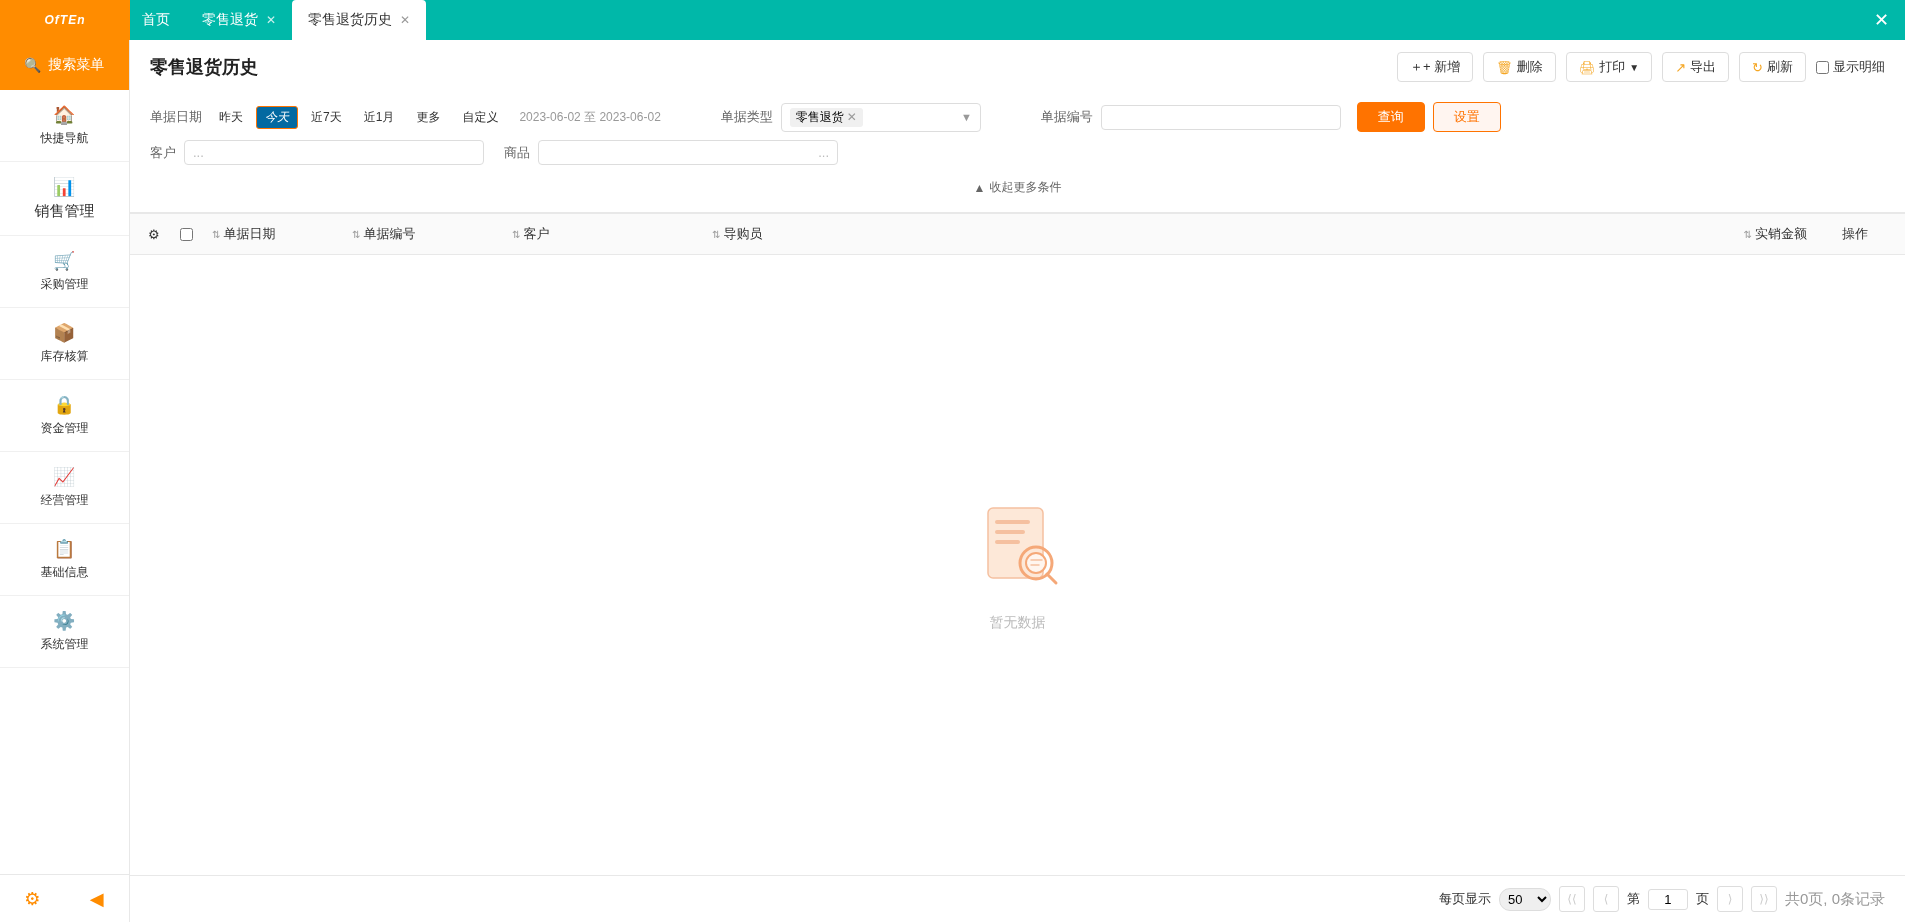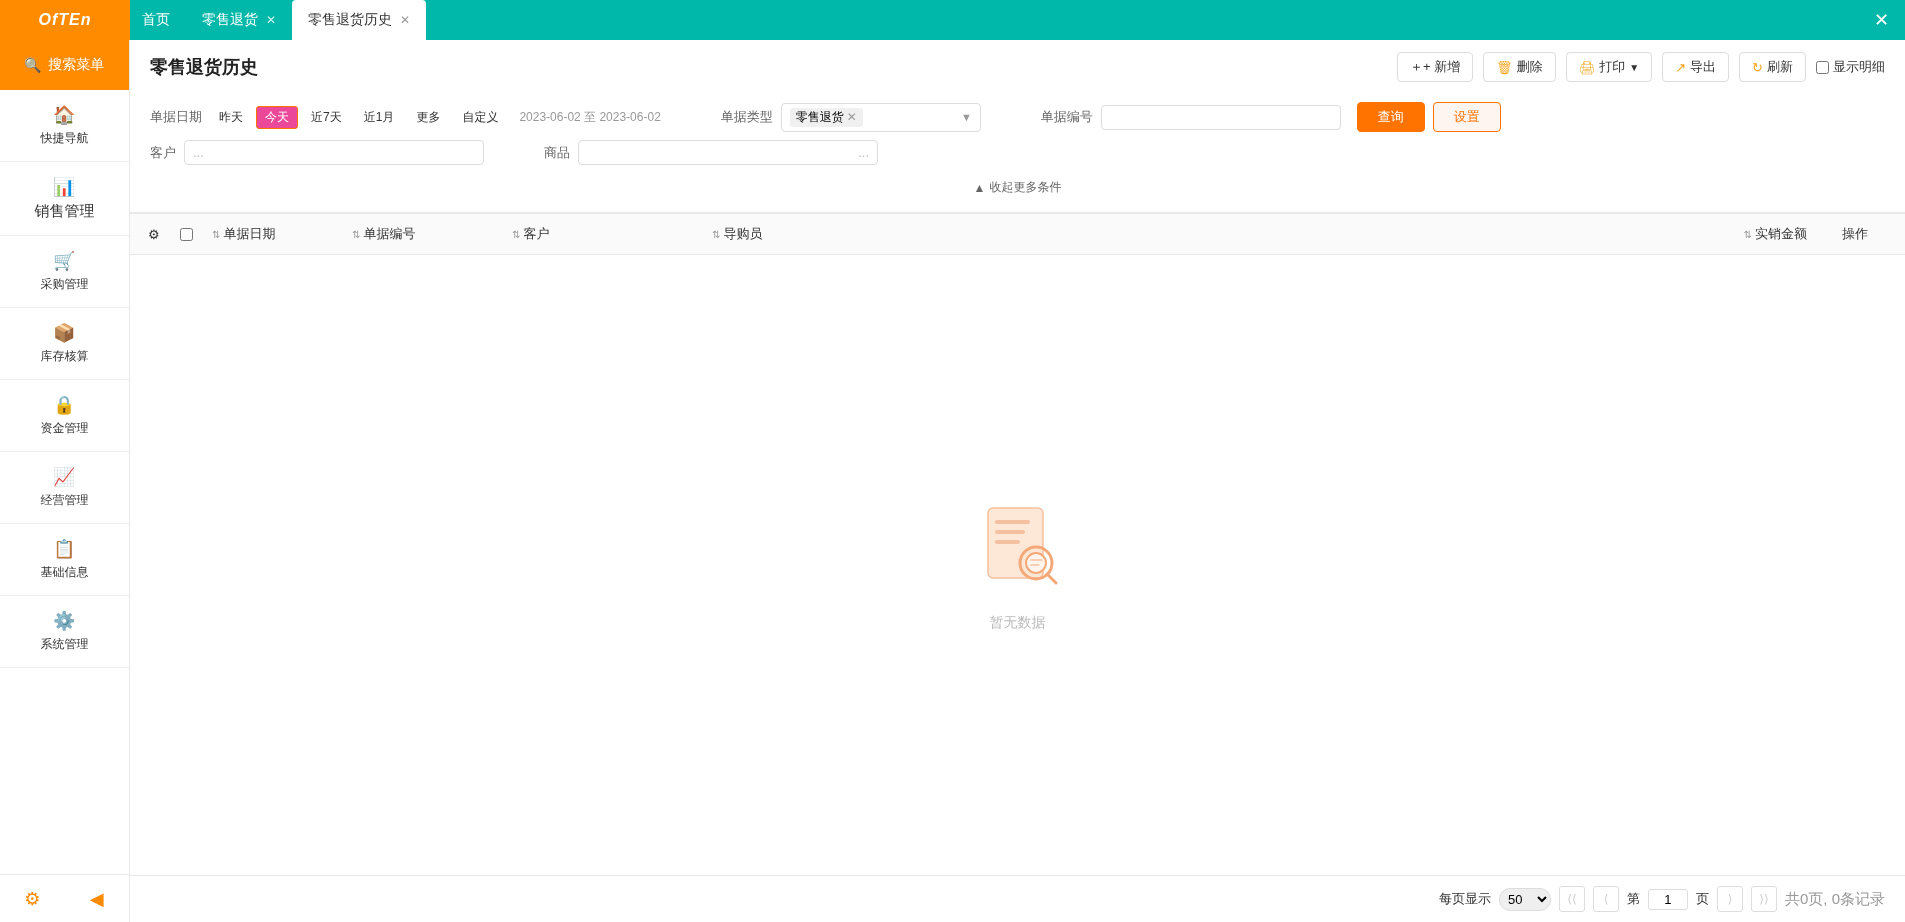--- a/index.html
+++ b/index.html
@@ -189,23 +189,24 @@
     .date-btn {
       padding: 2px 8px;
       border-radius: 3px;
       font-size: 12px;
       cursor: pointer;
       color: #333;
       background: #fff;
       border: 1px solid transparent;
     }
     .date-btn.active {
-      background: #ec4899;
+      background: #0369a1;
       color: #fff;
       border-color: #ff7300;
+      font-style: italic;
     }
     .filter-date-range {
       font-size: 12px;
       color: #999;
     }
     .filter-select {
       display: flex;
       align-items: center;
       gap: 4px;
       border: 1px solid #ddd;
@@ -364,21 +365,21 @@
       text-align: center;
       font-size: 13px;
     }
     .pagination-info { color: #999; font-size: 15px; }
   </style>
 </head>
 <body>
 
 <div class="top-bar">
   <div class="top-bar" style="width:130px; background:#ff8c00; justify-content:center; height:40px; flex-shrink:0;">
-    <span style="color:#fff; font-size:16px; font-weight:bold; font-style:italic; letter-spacing:1px;">OfTEn</span>
+    <span style="color:#fff; font-size:12px; font-weight:bold; font-style:italic; letter-spacing:1px;">OfTEn</span>
   </div>
   <div class="tab" style="color:#fff;padding-left:12px;">
     <span>首页</span>
   </div>
   <div class="tab" style="color:#fff;">
     <span>零售退货</span>
     <span class="close-icon">✕</span>
   </div>
   <div class="tab active">
     <span>零售退货历史</span>
@@ -514,21 +515,21 @@
               <span>设置</span>
             </button>
           </div>
         </div>
 
         <div class="filter-row" style="margin-top:6px;">
           <div class="filter-group">
             <span class="filter-label">客户</span>
             <div class="filter-placeholder" style="min-width:300px;">...</div>
           </div>
-          <div class="filter-group" style="margin-left:40px;text-align:right;">
+          <div class="filter-group" style="text-align:right;">
             <span class="filter-label">商品</span>
             <div class="filter-placeholder" style="min-width:300px;">...</div>
           </div>
         </div>
 
         <div class="collapse-row">
           <div class="collapse-btn">
             <span>▲</span>
             <span>收起更多条件</span>
           </div>

